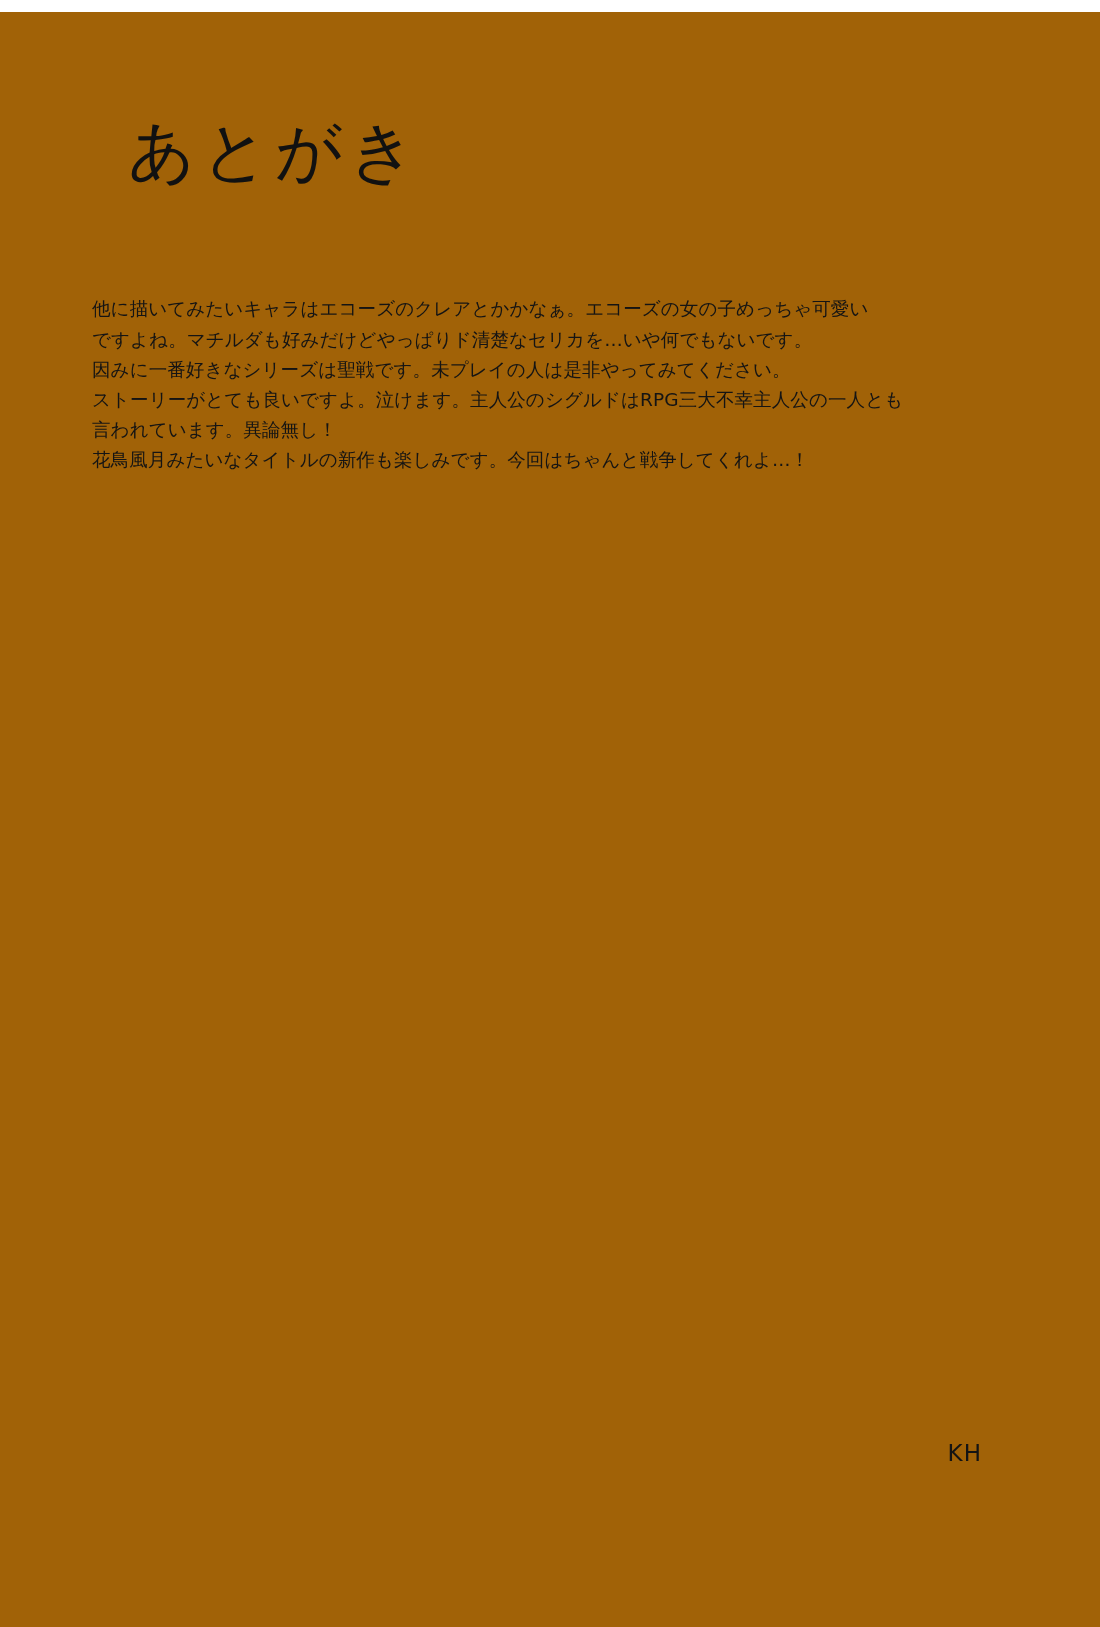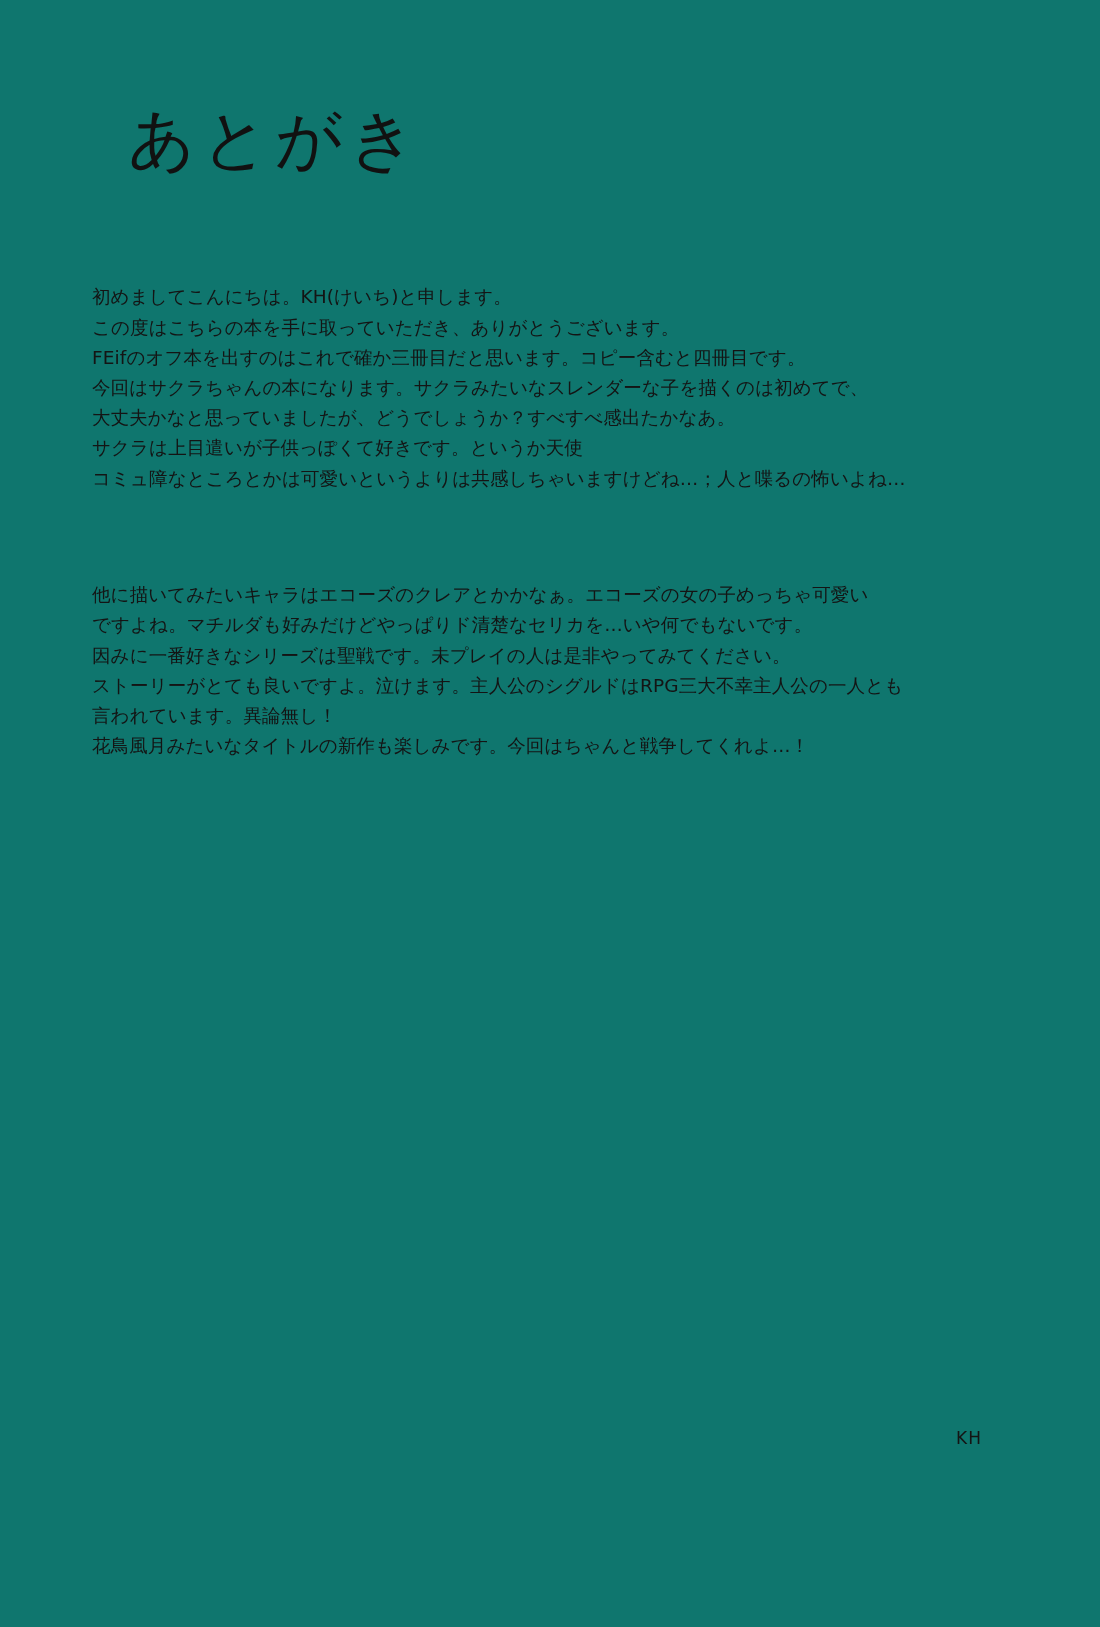--- a/index.html
+++ b/index.html
@@ -11,21 +11,22 @@
     width: 1100px;
     height: 1627px;
     position: relative;
     font-family: "Liberation Sans", sans-serif;
     color: #1a1a1a;
     overflow: hidden;
   }
   .page {
     position: absolute;
     inset: 0;
-    background: #0f766e;
+    background: #a16207;
+    margin-top: 12px;
   }
   
   .heading {
     position: absolute;
     left: 128px;
     top: 92px;
     width: 400px;
     height: 100px;
   }
   .heading svg {
@@ -59,44 +60,37 @@
     margin-bottom: 0;
   }
   .gap-large {
     margin-bottom: 52px;
   }
   .signature {
     position: absolute;
     right: 118px;
     top: 1428px;
     font-family: "DejaVu Sans", sans-serif;
-    font-size: 17px;
+    font-size: 23px;
     letter-spacing: 1px;
     color: #141414;
   }
 </style>
 </head>
 <body>
 
 <div class="page">
 
   <div class="heading">
     <svg width="400" height="100" viewBox="0 0 400 100">
       <text class="afterword-title-text" x="0" y="70">あとがき</text>
     </svg>
   </div>
 
   <div class="body-text">
-    <p class="para">初めましてこんにちは。KH(けいち)と申します。
-この度はこちらの本を手に取っていただき、ありがとうございます。
-FEifのオフ本を出すのはこれで確か三冊目だと思います。コピー含むと四冊目です。
-今回はサクラちゃんの本になります。サクラみたいなスレンダーな子を描くのは初めてで、
-大丈夫かなと思っていましたが、どうでしょうか？すべすべ感出たかなあ。
-サクラは上目遣いが子供っぽくて好きです。というか天使
-コミュ障なところとかは可愛いというよりは共感しちゃいますけどね…；人と喋るの怖いよね…</p>
     <p class="para gap-large">他に描いてみたいキャラはエコーズのクレアとかかなぁ。エコーズの女の子めっちゃ可愛い
 ですよね。マチルダも好みだけどやっぱりド清楚なセリカを…いや何でもないです。
 因みに一番好きなシリーズは聖戦です。未プレイの人は是非やってみてください。
 ストーリーがとても良いですよ。泣けます。主人公のシグルドはRPG三大不幸主人公の一人とも
 言われています。異論無し！
 花鳥風月みたいなタイトルの新作も楽しみです。今回はちゃんと戦争してくれよ…！</p>
     
     
   </div>
 

